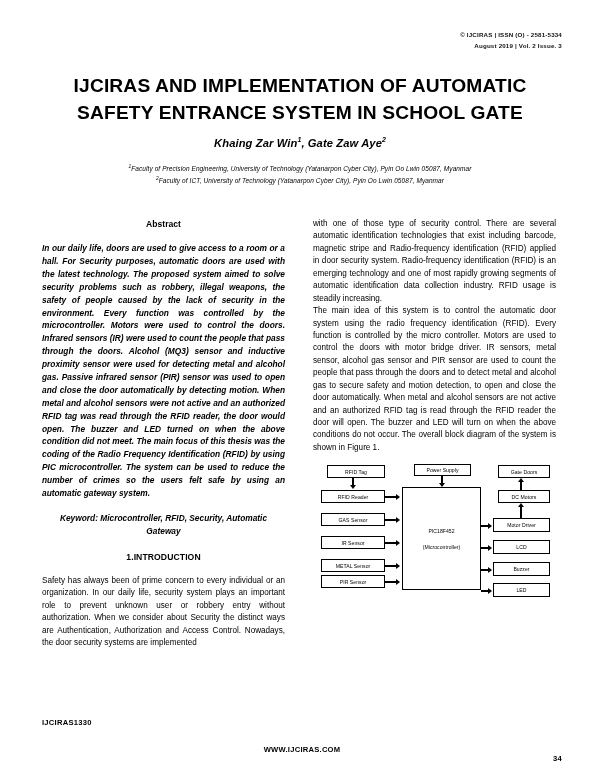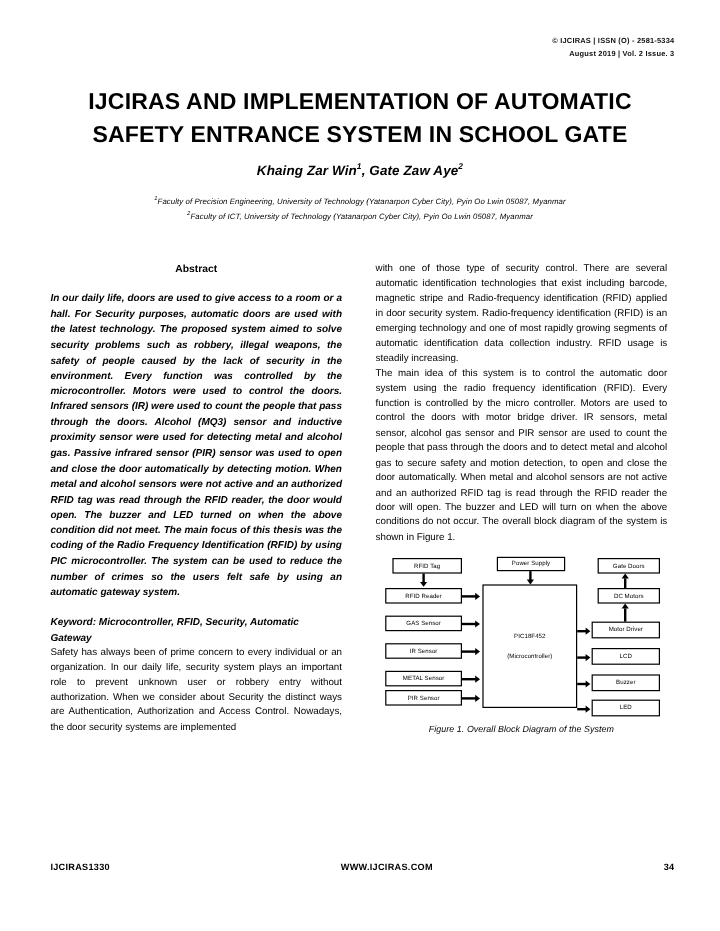--- a/index.html
+++ b/index.html
@@ -109,21 +109,21 @@
   p.abstract-body {
     margin: 0;
     text-align: justify;
     font-weight: bold;
     font-style: italic;
     font-size: 8.35px;
     line-height: 1.545;
   }
   p.keyword {
     margin: 12px 0 0 0;
-    text-align: left;
+    text-align: center;
     font-weight: bold;
     font-style: italic;
     font-size: 8.35px;
     line-height: 1.545;
   }
 
   
   .figure-wrap {
     margin-top: 9px;
     position: relative;
@@ -201,22 +201,23 @@
   .footer {
     position: absolute;
     left: 42px;
     right: 38px;
     top: 718px;
     display: flex;
     justify-content: space-between;
     font-size: 7.6px;
     font-weight: bold;
     letter-spacing: 0.25px;
-  }
-  .footer .center { flex: 1; text-align: center; }
+    flex-direction: column;
+  }
+  .footer .center { flex: 1; text-align: center; margin-top: 18px; }
   .footer .right  { text-align: right; }
 </style>
 </head>
 <body>
 
 <div class="page">
 
   <div class="journal-header">
     <div>© IJCIRAS | ISSN (O) - 2581-5334</div>
     <div>August 2019 | Vol. 2 Issue. 3</div>
@@ -230,20 +231,21 @@
 
   <div class="affiliations">
     <div><sup>1</sup><span>Faculty of Precision Engineering, University of Technology (Yatanarpon Cyber City), Pyin Oo Lwin 05087, Myanmar</span></div>
     <div><sup>2</sup><span>Faculty of ICT, University of Technology (Yatanarpon Cyber City), Pyin Oo Lwin 05087, Myanmar</span></div>
   </div>
 
   <div class="col col-left">
     <div class="section-head">Abstract</div>
     <p class="abstract-body">In our daily life, doors are used to give access to a room or a hall. For Security purposes, automatic doors are used with the latest technology. The proposed system aimed to solve security problems such as robbery, illegal weapons, the safety of people caused by the lack of security in the environment. Every function was controlled by the microcontroller. Motors were used to control the doors. Infrared sensors (IR) were used to count the people that pass through the doors. Alcohol (MQ3) sensor and inductive proximity sensor were used for detecting metal and alcohol gas. Passive infrared sensor (PIR) sensor was used to open and close the door automatically by detecting motion. When metal and alcohol sensors were not active and an authorized RFID tag was read through the RFID reader, the door would open. The buzzer and LED turned on when the above condition did not meet. The main focus of this thesis was the coding of the Radio Frequency Identification (RFID) by using PIC microcontroller. The system can be used to reduce the number of crimes so the users felt safe by using an automatic gateway system.</p>
     <p class="keyword">Keyword: Microcontroller, RFID, Security, Automatic Gateway</p>
+    <div class="section-head intro">1.INTRODUCTION</div>
     <p class="body">Safety has always been of prime concern to every individual or an organization. In our daily life, security system plays an important role to prevent unknown user or robbery entry without authorization. When we consider about Security the distinct ways are Authentication, Authorization and Access Control. Nowadays, the door security systems are implemented</p>
   </div>
 
   <div class="col col-right">
     <p class="body">with one of those type of security control. There are several automatic identification technologies that exist including barcode, magnetic stripe and Radio-frequency identification (RFID) applied in door security system. Radio-frequency identification (RFID) is an emerging technology and one of most rapidly growing segments of automatic identification data collection industry. RFID usage is steadily increasing.</p>
     <p class="body">The main idea of this system is to control the automatic door system using the radio frequency identification (RFID). Every function is controlled by the micro controller. Motors are used to control the doors with motor bridge driver. IR sensors, metal sensor, alcohol gas sensor and PIR sensor are used to count the people that pass through the doors and to detect metal and alcohol gas to secure safety and motion detection, to open and close the door automatically. When metal and alcohol sensors are not active and an authorized RFID tag is read through the RFID reader the door will open. The buzzer and LED will turn on when the above conditions do not occur. The overall block diagram of the system is shown in Figure 1.</p>
 
     <div class="figure-wrap">
       <div class="diagram">
 
@@ -301,21 +303,20 @@
         <div class="arrow-h" style="left:168px; top:126.5px; width:8px;"></div>
         <div class="head-right" style="left:175px; top:124.5px;"></div>
 
         <div class="arrow-v" style="left:207px; top:44px; height:11px;"></div>
         <div class="head-up" style="left:205px; top:40px;"></div>
 
         <div class="arrow-v" style="left:207px; top:19px; height:8px;"></div>
         <div class="head-up" style="left:205px; top:15px;"></div>
       </div>
 
-      <div class="fig-caption">Figure 1. Overall Block Diagram of the System</div>
     </div>
 
   </div>
 
   <div class="footer">
     <div class="left">IJCIRAS1330</div>
     <div class="center">WWW.IJCIRAS.COM</div>
     <div class="right">34</div>
   </div>
 

